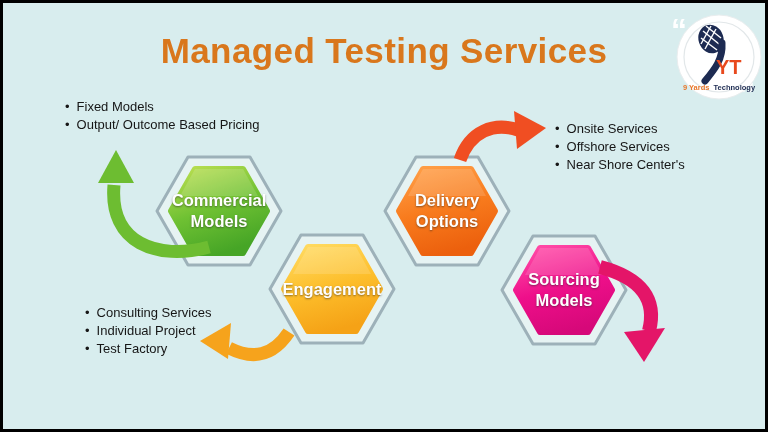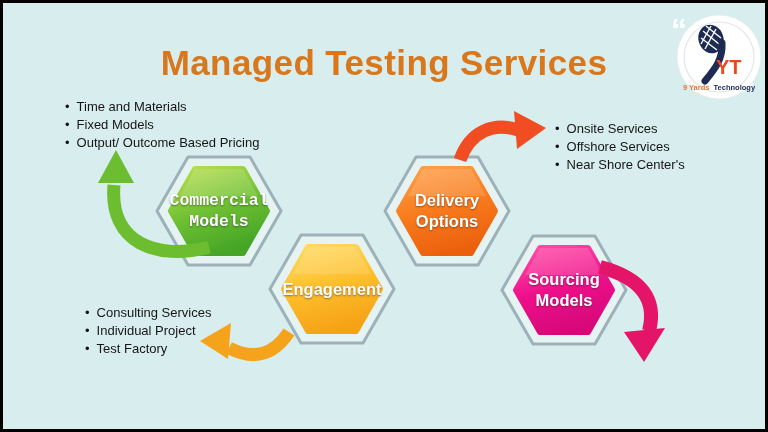--- a/index.html
+++ b/index.html
@@ -4,21 +4,21 @@
 <style>
   html,body { margin:0; padding:0; background:#222; }
   .stage {
     position:relative; width:768px; height:432px; box-sizing:border-box;
     background:#d8edee; border:3px solid #000; overflow:hidden;
     font-family:"Liberation Sans", sans-serif;
   }
   .title {
     position:absolute; top:24px; left:0; right:0; text-align:center;
     font-size:35px; font-weight:bold; color:#d9771c; letter-spacing:.4px;
-    margin:16px;
+    margin:4px;
   }
   .hex { position:absolute; width:130px; height:118px; }
   .hex svg { position:absolute; left:0; top:0; }
   .hex .label {
     position:absolute; left:0; top:0; right:0; bottom:0;
     display:flex; flex-direction:column; align-items:center; justify-content:center;
     color:#fff; font-weight:bold; font-size:16.5px; line-height:21px;
     text-align:center; text-shadow:0 1px 2px rgba(40,40,40,.55);
   }
   .blist {
@@ -55,21 +55,21 @@
       <linearGradient id="grad-sourcing" x1="0.25" y1="0" x2="0.55" y2="1">
         <stop offset="0" stop-color="#ff47a5"></stop>
         <stop offset="0.5" stop-color="#ee0f8a"></stop>
         <stop offset="1" stop-color="#d60879"></stop>
       </linearGradient>
     </defs>
   </svg>
 
   <h1 class="title">Managed Testing Services</h1>
 
-  <div class="hex" style="left:151px; top:149px;font-family:Liberation Mono, monospace;">
+  <div class="hex" style="left:151px; top:149px;">
     <svg width="130" height="118" viewBox="0 0 130 118">
       <polygon points="3,59 34,5 96,5 127,59 96,113 34,113" fill="#e6f3f3" stroke="#9db1b9" stroke-width="3" stroke-linejoin="round"></polygon>
       <polygon points="17,59 41,17 89,17 113,59 89,101 41,101" fill="url(#grad-commercial)" stroke="url(#grad-commercial)" stroke-width="6" stroke-linejoin="round"></polygon>
       <polygon points="41,17 89,17 104,44 26,44" fill="#ffffff" opacity="0.14"></polygon>
     </svg>
     <div class="label">
       <span>Commercial</span>
       <span>Models</span>
     </div>
   </div>
@@ -122,21 +122,20 @@
       <path d="M 457 157 C 467 128 491 119 515 127" fill="none" stroke-width="13" stroke="#f04e22"></path>
       <polygon points="543,125 511,108 514,146" fill="#f04e22"></polygon>
     </g>
     <g>
       <path d="M 597 264 C 639 275 654 297 646 328" fill="none" stroke-width="14" stroke="#e41568"></path>
       <polygon points="641,359 621,329 662,325" fill="#e41568"></polygon>
     </g>
   </svg>
 
   <ul class="blist" style="left:62px; top:95px;">
-      <li>Time and Materials</li>
       <li>Fixed Models</li>
       <li>Output/ Outcome Based Pricing</li>
     </ul>
   <ul class="blist" style="left:552px; top:117px;">
       <li>Onsite Services</li>
       <li>Offshore Services</li>
       <li>Near Shore Center's</li>
     </ul>
   <ul class="blist" style="left:82px; top:301px;">
       <li>Consulting Services</li>

